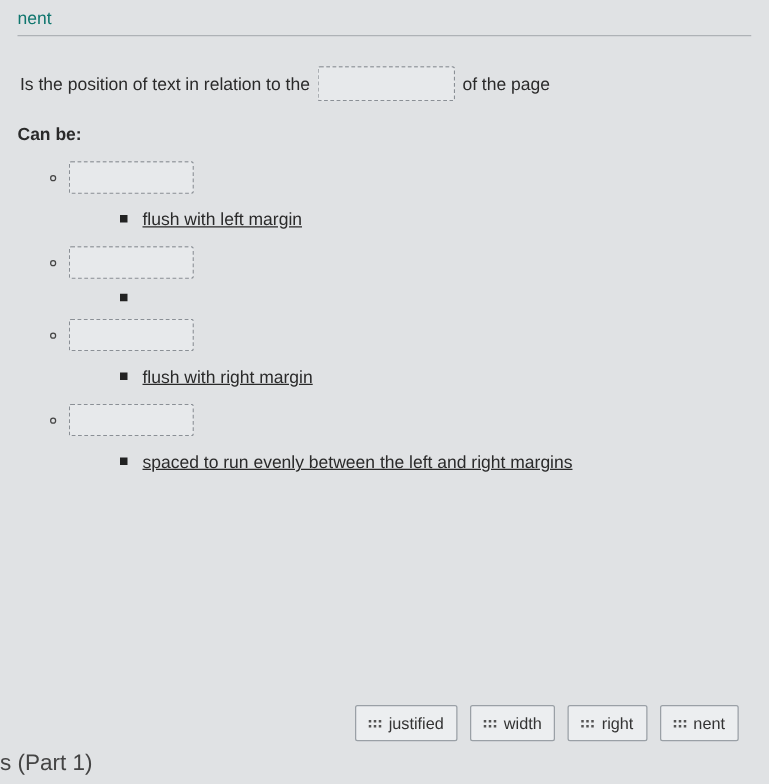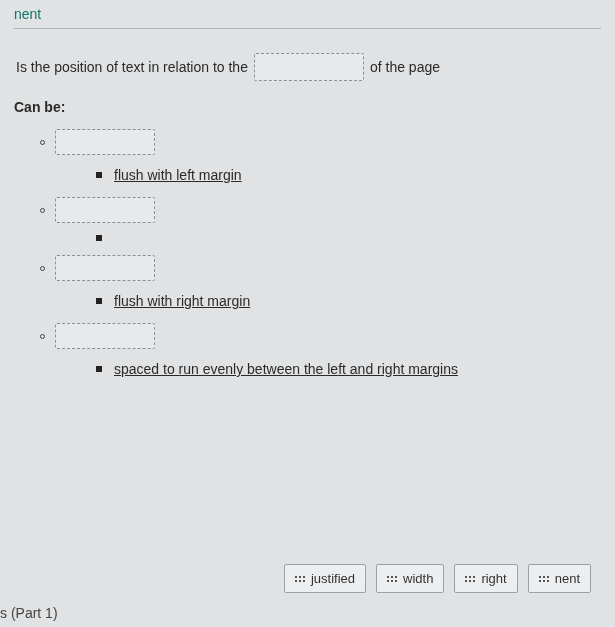--- a/index.html
+++ b/index.html
@@ -121,21 +121,21 @@
     }
     .grip-dot {
       width: 2px;
       height: 2px;
       background: #555;
     }
     .footer-fragment {
       position: absolute;
       bottom: 6px;
       left: 0;
-      font-size: 14px;
+      font-size: 18px;
       color: #444;
     }
   </style>
 </head>
 <body>
 
 <div class="page">
 
   <div class="top-fragment">nent</div>
   <hr class="hr">

